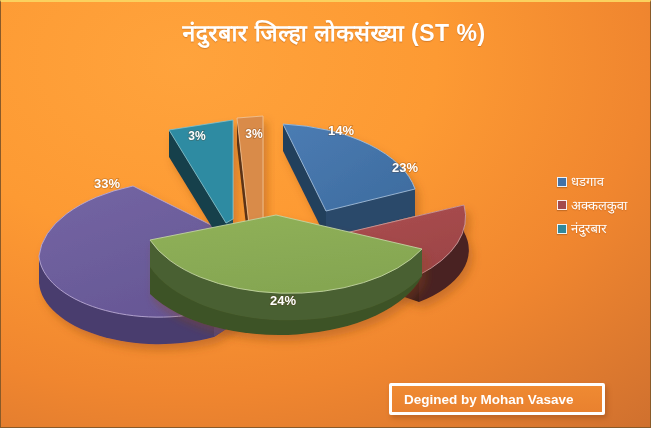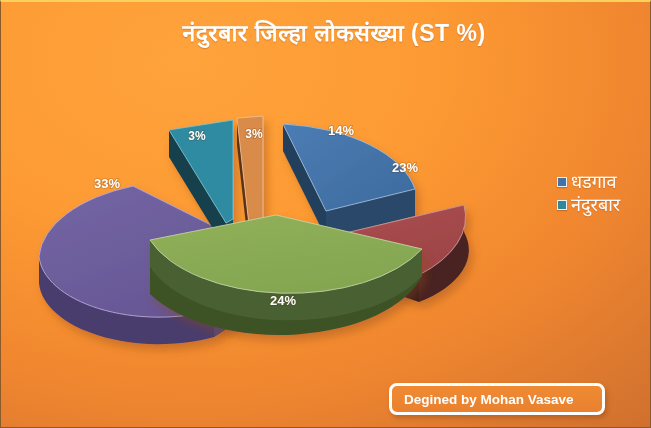--- a/index.html
+++ b/index.html
@@ -72,36 +72,36 @@
   }
   .legend-swatch {
     width: 10px; height: 10px;
     flex: 0 0 auto;
     border: 1px solid rgba(255,255,255,0.9);
     box-sizing: border-box;
     box-shadow: 0 1px 1px rgba(120,60,15,0.35);
   }
   .legend-label {
     color: #ffffff;
-    font-size: 18px;
+    font-size: 13px;
     line-height: 1;
     white-space: nowrap;
     text-shadow: 0 1px 1px rgba(140,70,20,0.3);
   }
 
   
   #credit-box {
     position: absolute;
     left: 388px;
     top: 381px;
     width: 216px;
     height: 32px;
     box-sizing: border-box;
     border: 3px solid #ffffff;
-    border-radius: 8px;
+    border-radius: 2px;
     background: linear-gradient(180deg,#ef8a32 0%, #e9812f 100%);
     display: flex;
     align-items: center;
     box-shadow: 2px 3px 5px rgba(120,58,16,0.35);
   }
   #credit-text {
     color: #ffffff;
     font-size: 13.5px;
     font-weight: bold;
     padding-left: 12px;
@@ -186,20 +186,24 @@
       <text class="slice-label" x="272" y="245" text-anchor="middle">24%</text>
     </svg>
   </div>
 
   <div id="legend">
     <div class="legend-row">
       <span class="legend-swatch" style="background:#4272a8"></span>
       <span class="legend-label">धडगाव</span>
     </div>
     <div class="legend-row">
+      <span class="legend-swatch" style="background:#a4494b"></span>
+      <span class="legend-label">अक्कलकुवा</span>
+    </div>
+    <div class="legend-row">
       <span class="legend-swatch" style="background:#31889c"></span>
       <span class="legend-label">नंदुरबार</span>
     </div>
   </div>
 
   <div id="credit-box">
     <span id="credit-text">Degined by Mohan Vasave</span>
   </div>
 
 </div>

